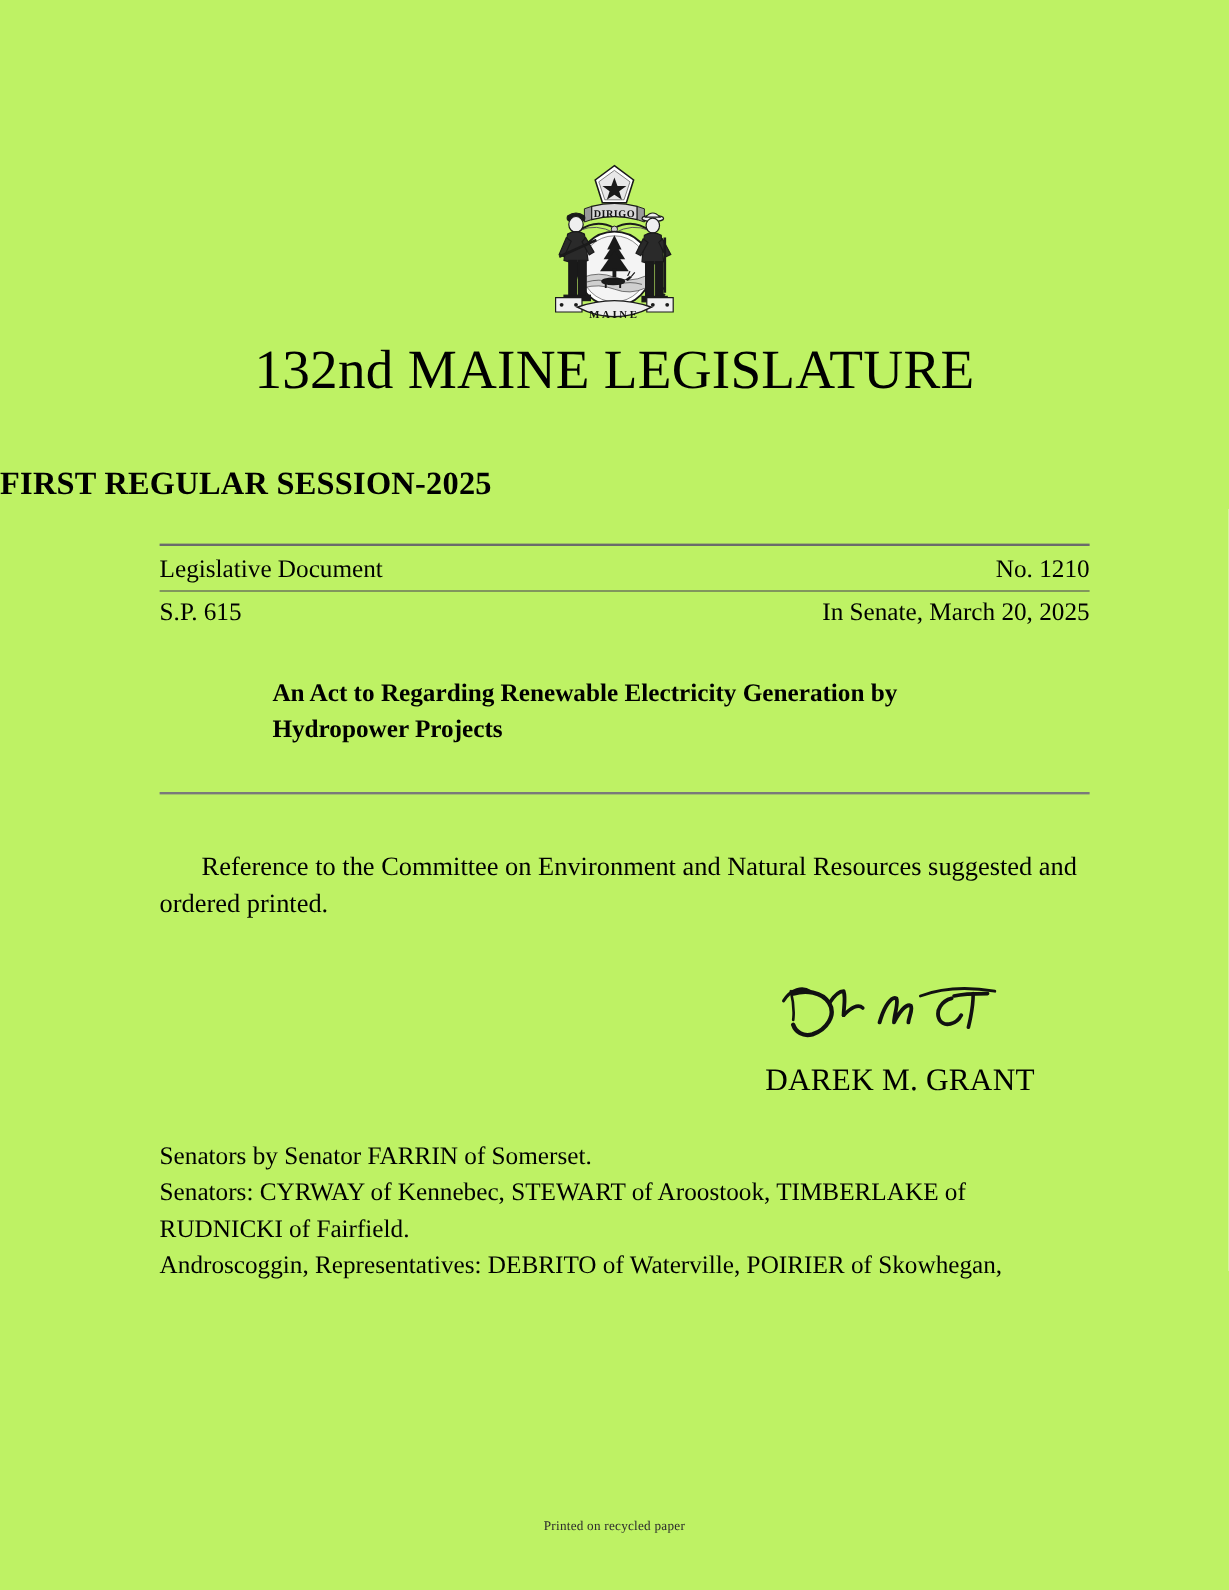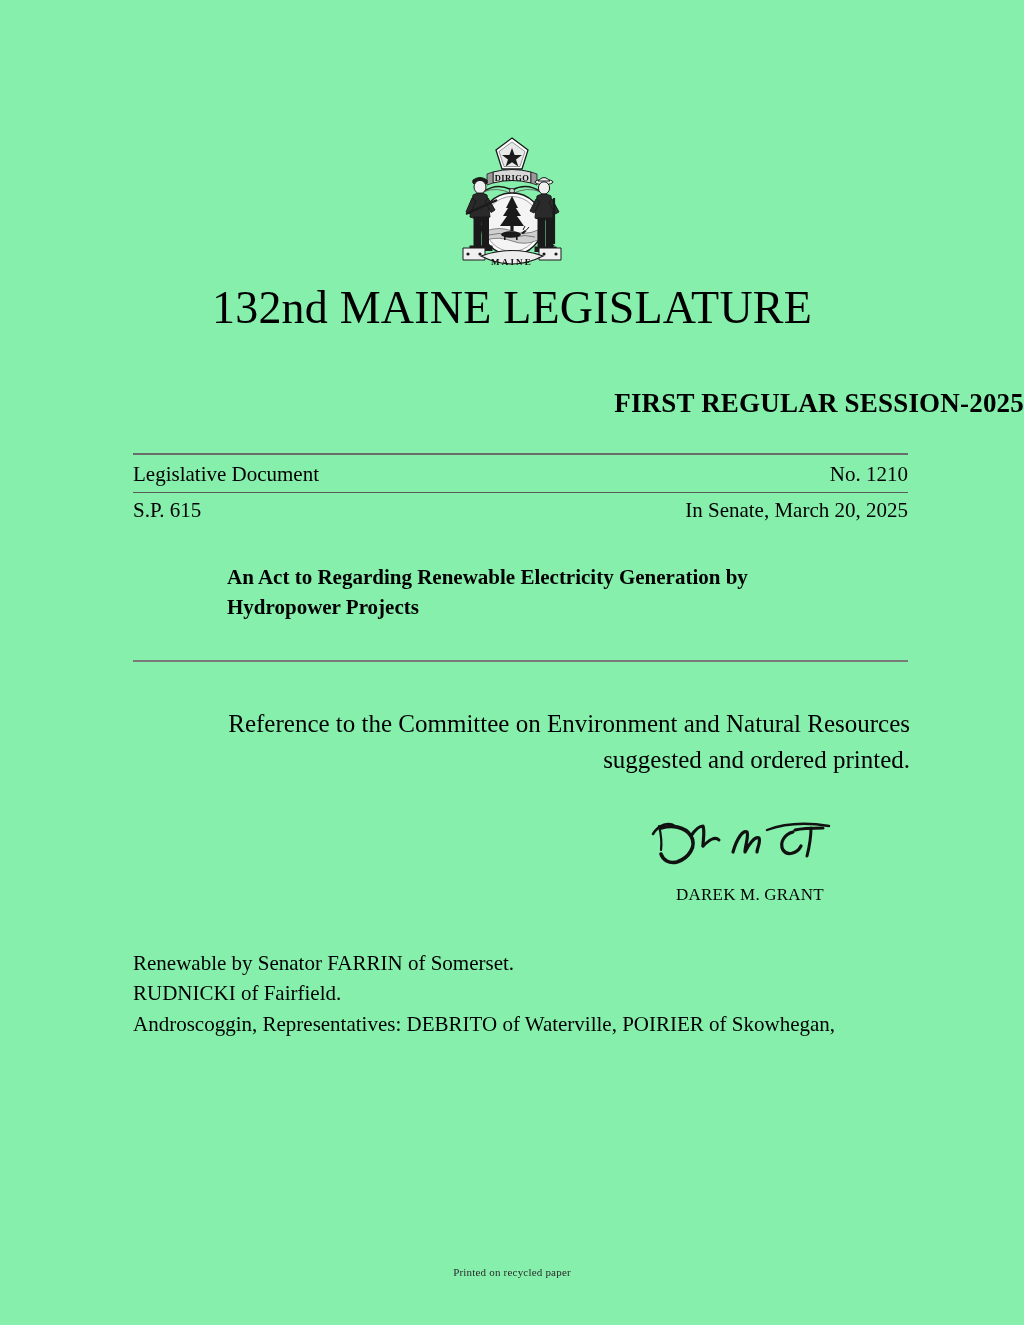--- a/index.html
+++ b/index.html
@@ -6,21 +6,21 @@
   html, body {
     margin: 0;
     padding: 0;
     background: #ffffff;
   }
   .page {
     position: relative;
     width: 1024px;
     height: 1325px;
     margin: 0 auto;
-    background: #86efac;
+    background: #bef264;
     font-family: "Liberation Serif", "DejaVu Serif", serif;
     color: #000000;
     overflow: hidden;
   }
 
   
   .seal-wrap {
     position: absolute;
     left: 0;
     right: 0;
@@ -45,21 +45,21 @@
     font-weight: normal;
     letter-spacing: 0.2px;
     line-height: 1.08;
     white-space: nowrap;
   }
   .session-title {
     position: absolute;
     left: 0;
     right: 0;
     top: 389px;
-    text-align: right;
+    text-align: left;
     font-size: 27px;
     font-weight: bold;
     letter-spacing: 0.2px;
     line-height: 1.1;
   }
 
   
   .rule {
     position: absolute;
     left: 133px;
@@ -115,42 +115,42 @@
     font-weight: bold;
     line-height: 1.42;
   }
 
   
   .reference {
     position: absolute;
     left: 133px;
     top: 706px;
     width: 777px;
-    font-size: 25px;
+    font-size: 22px;
     line-height: 1.42;
     text-indent: 35px;
-    text-align: right;
+    text-align: left;
   }
 
   
   .sig-block {
     position: absolute;
     right: 114px;
     top: 812px;
     width: 320px;
     text-align: center;
   }
   .sig-img {
     display: block;
     margin: 0 auto;
     width: 210px;
     height: 70px;
   }
   .sig-name {
-    font-size: 17px;
+    font-size: 26px;
     line-height: 1.25;
     margin-top: 2px;
     letter-spacing: 0.2px;
   }
   .sig-role {
     font-size: 21px;
     line-height: 1.25;
   }
 
   
@@ -295,20 +295,21 @@
         <path d="M148,20 C140,22 134,30 138,38 C142,44 152,42 156,34" stroke-width="3.2"></path>
         <path d="M150,18 C158,16 168,16 178,16" stroke-width="3"></path>
         <path d="M166,16 C166,26 164,36 162,44" stroke-width="3"></path>
         <path d="M122,18 C138,12 160,10 184,14" stroke-width="2.4"></path>
       </g>
     </svg>
     <div class="sig-name">DAREK M. GRANT</div>
   </div>
 
   <div class="sponsors">
-    <div>Renewable by Senator FARRIN of Somerset.</div>
+    <div>Senators by Senator FARRIN of Somerset.</div>
+    <div>Senators: CYRWAY of Kennebec, STEWART of Aroostook, TIMBERLAKE of</div>
     <div>RUDNICKI of Fairfield.</div>
     <div>Androscoggin, Representatives: DEBRITO of Waterville, POIRIER of Skowhegan,</div>
   </div>
 
   <div class="footer">Printed on recycled paper</div>
 
 </div>
 
 </body></html>

